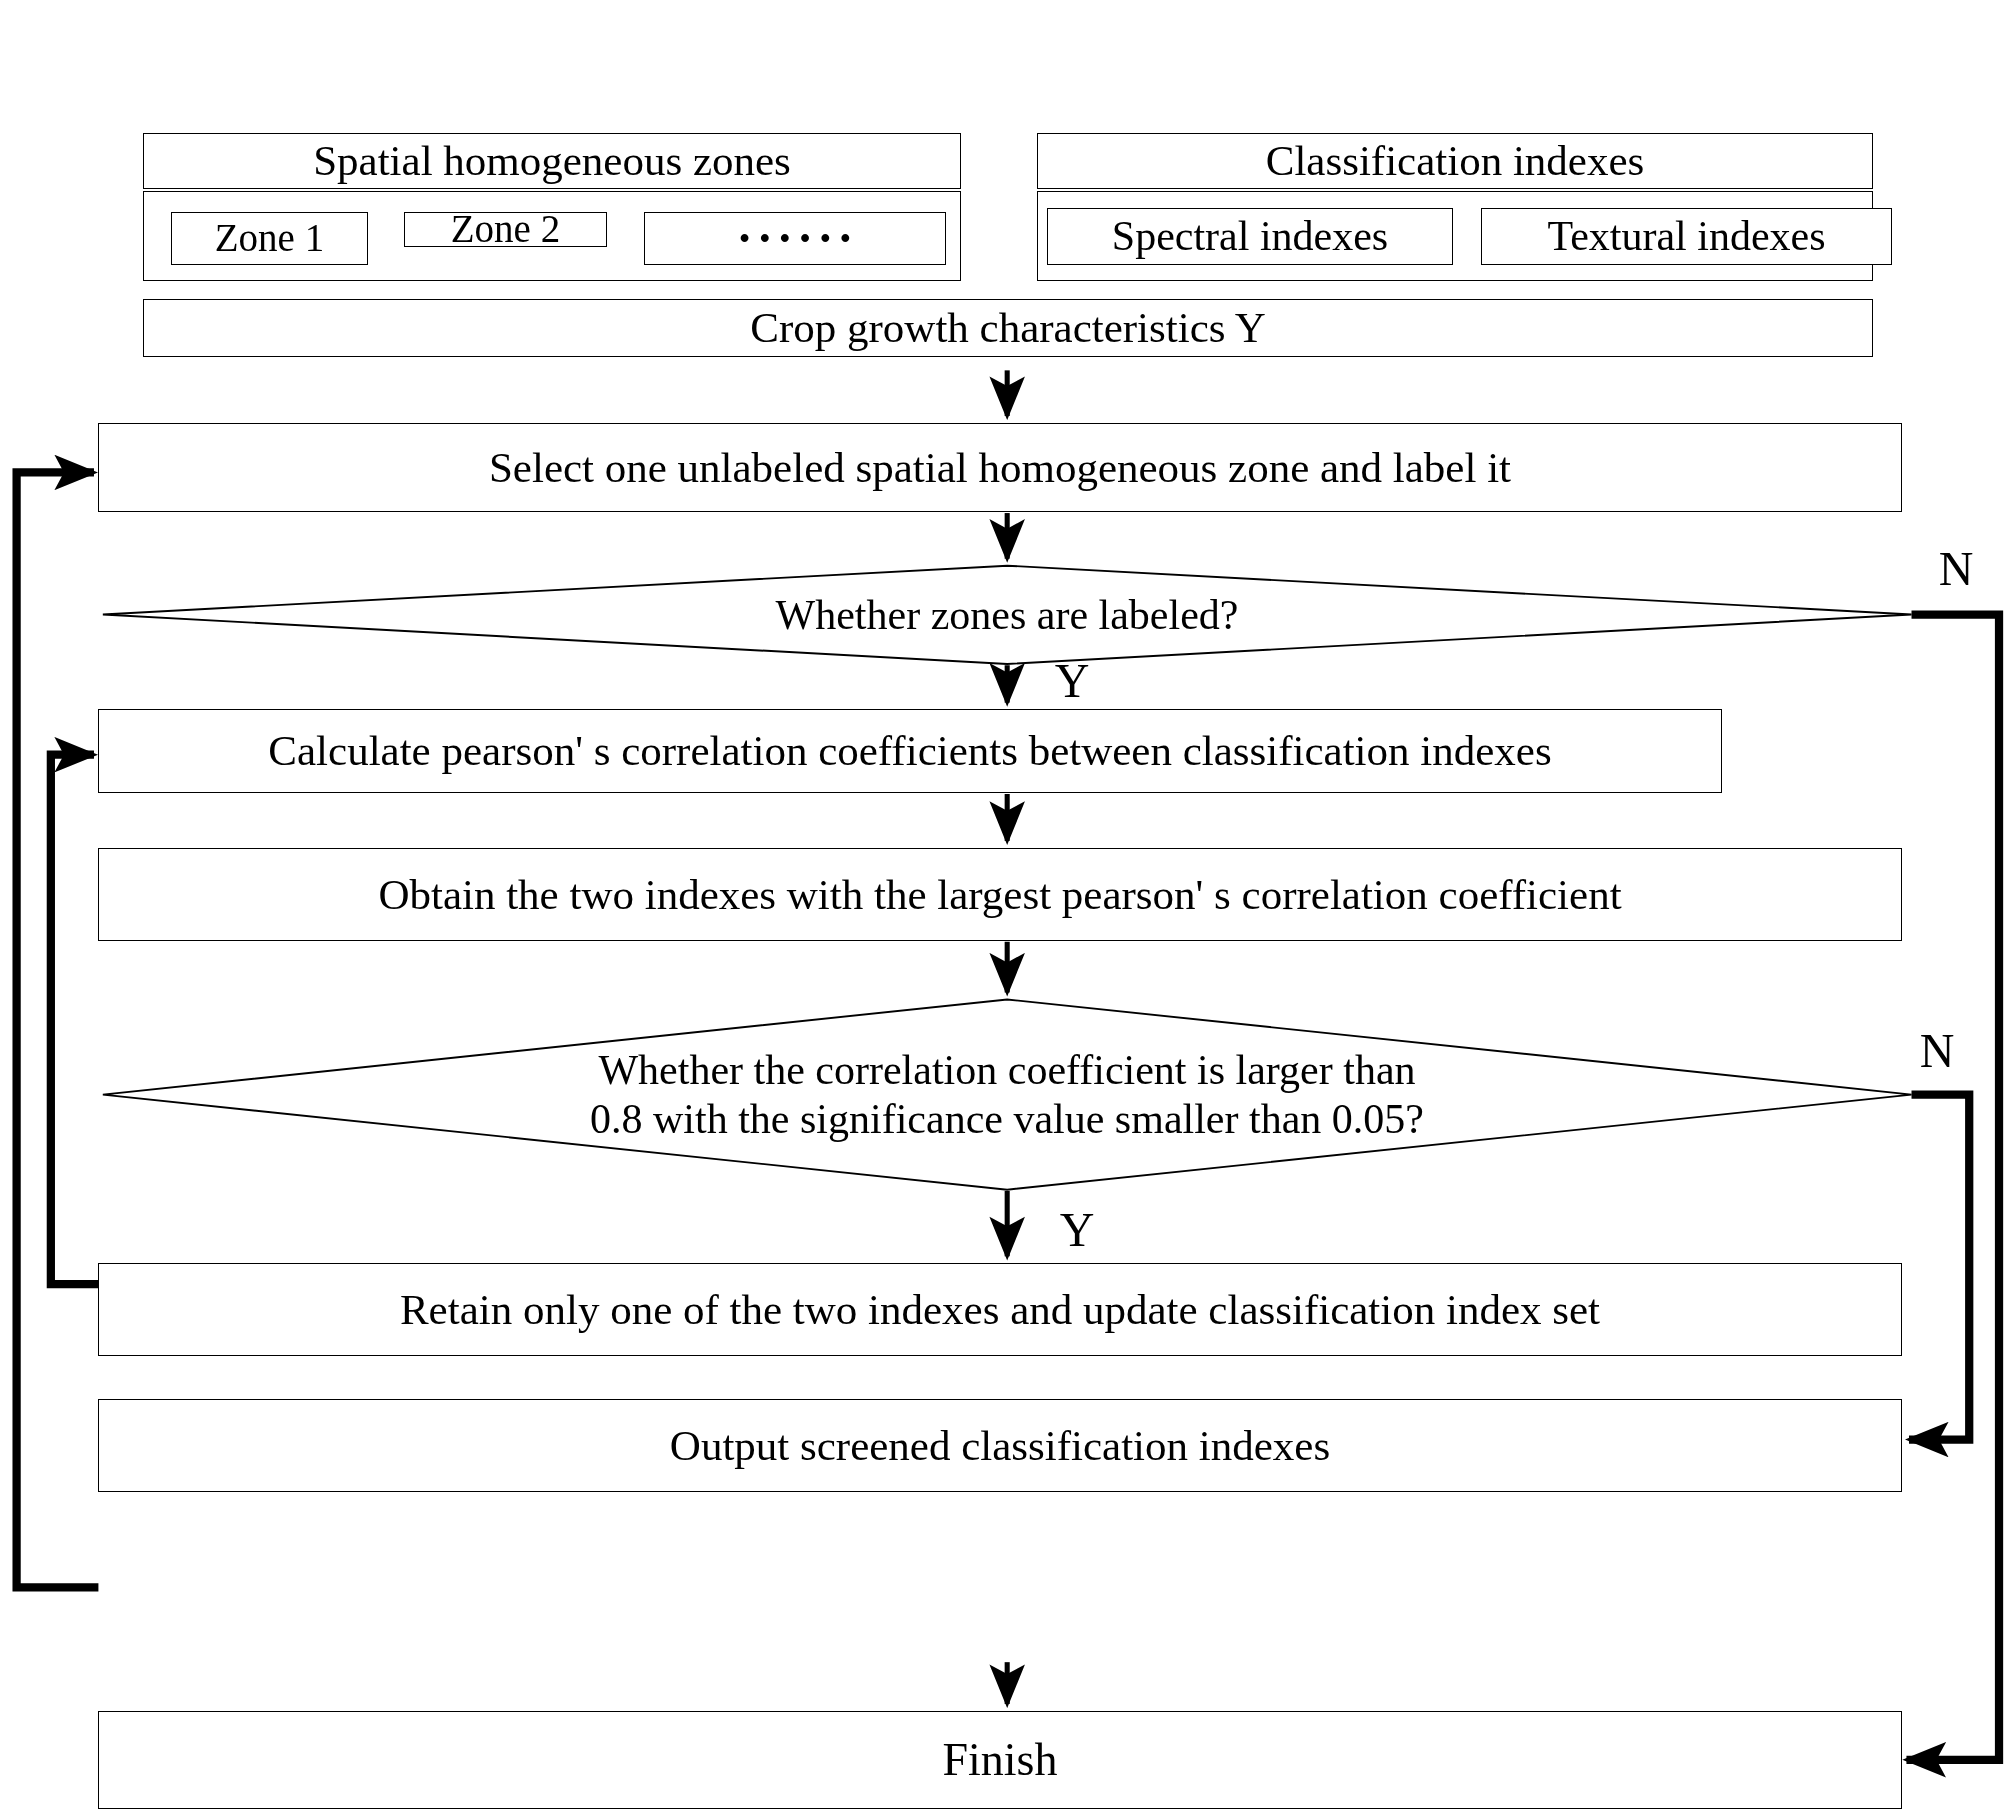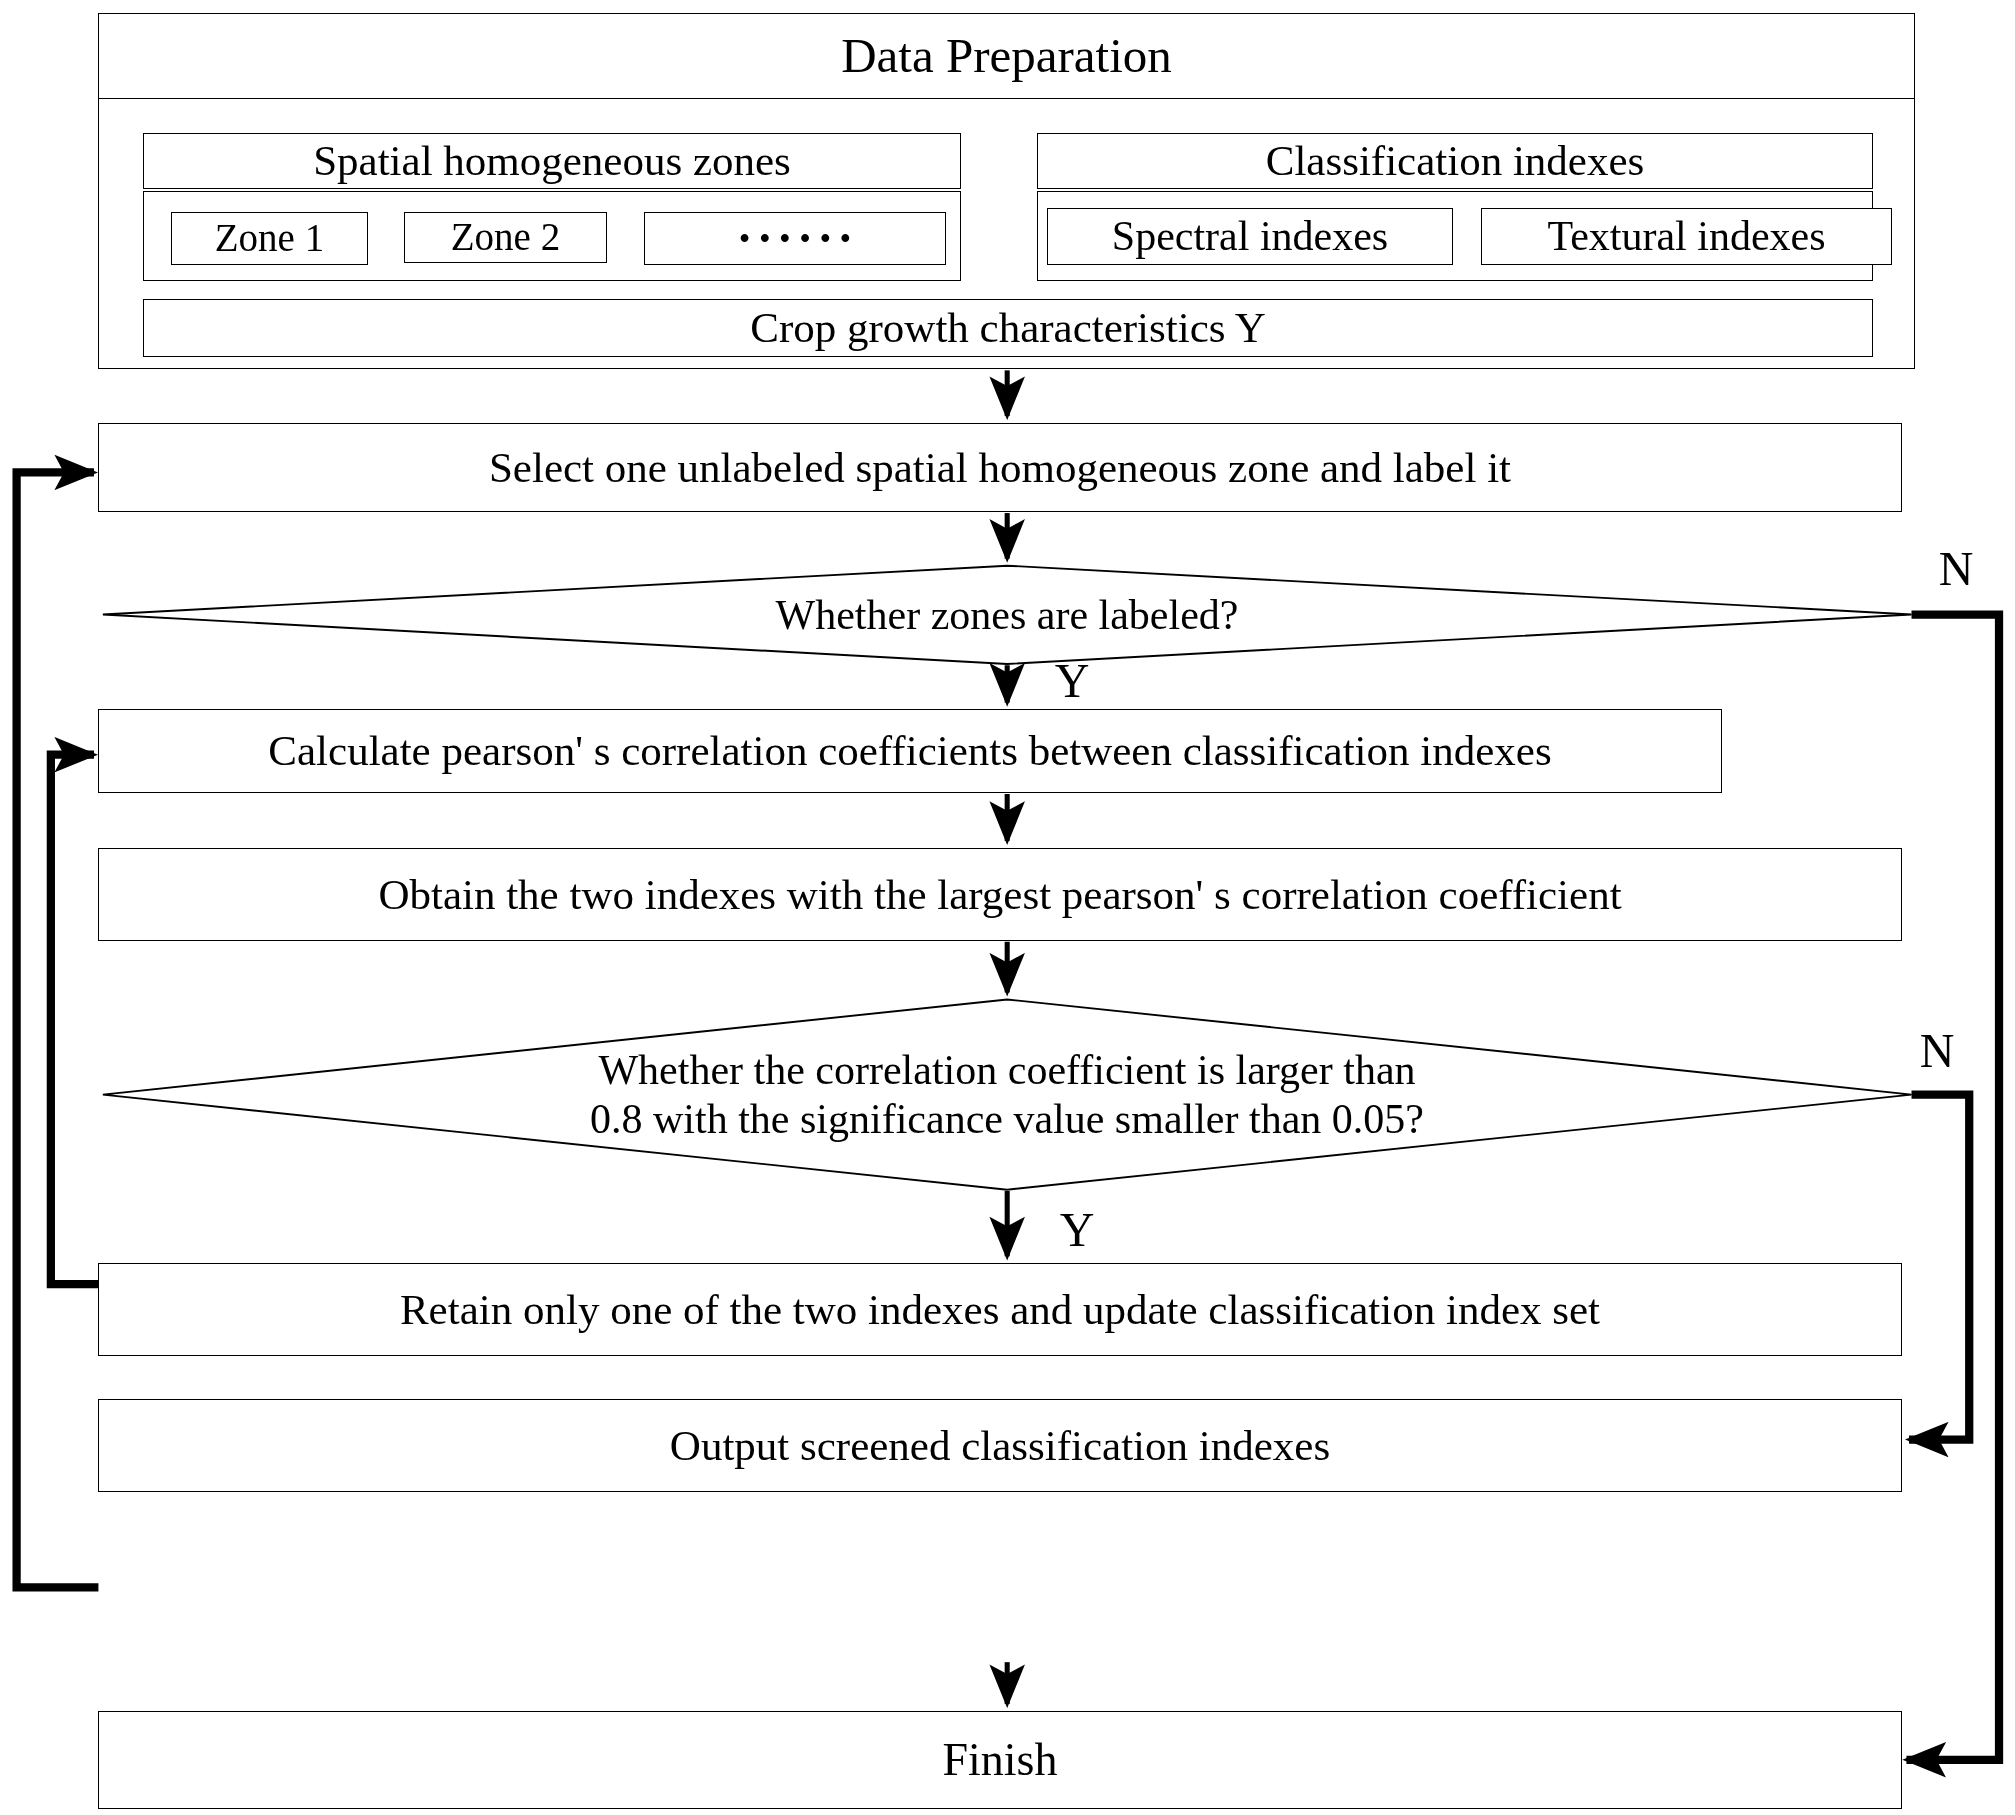--- a/index.html
+++ b/index.html
@@ -60,37 +60,32 @@
     <polygon points="162,969 1588,892 3014,969 1588,1047" fill="#ffffff" stroke="#000" stroke-width="3"></polygon>
     <polygon points="162,1726 1588,1576 3014,1726 1588,1876" fill="#ffffff" stroke="#000" stroke-width="3"></polygon>
 
     <polyline points="155,2503 26,2503 26,745 148,745" fill="none" stroke="#000" stroke-width="13" marker-end="url(#ah)"></polyline>
     <polyline points="155,2025 80,2025 80,1190 148,1190" fill="none" stroke="#000" stroke-width="13" marker-end="url(#ah)"></polyline>
 
     <polyline points="3014,969 3152,969 3152,2775 3006,2775" fill="none" stroke="#000" stroke-width="13" marker-end="url(#ah)"></polyline>
     <polyline points="3014,1726 3105,1726 3105,2270 3010,2270" fill="none" stroke="#000" stroke-width="13" marker-end="url(#ah)"></polyline>
   </svg>
 
-  <div class="box" style="left:98px;top:12.7px;width:1817px;height:356px;">
-    <div class="dp-header f-title">
-      <span>Data Preparation</span>
-    </div>
-  </div>
 
   <div class="box f-sub" style="left:143px;top:133px;width:818px;height:56px;">
     <span>Spatial homogeneous zones</span>
   </div>
 
   <div class="box" style="left:143px;top:191px;width:818px;height:90px;"></div>
 
   <div class="box f-zone" style="left:171px;top:212px;width:197px;height:53px;">
     <span>Zone 1</span>
   </div>
 
-  <div class="box f-zone" style="left:404px;top:212px;width:203px;height:51px;">
+  <div class="box f-zone" style="left:404px;top:212px;width:203px;height:35px;">
     <span>Zone 2</span>
   </div>
 
   <div class="box dots" style="left:644px;top:212px;width:302px;height:53px;">
     <span>••••••</span>
   </div>
 
   <div class="box f-sub" style="left:1037px;top:133px;width:836px;height:56px;">
     <span>Classification indexes</span>
   </div>

